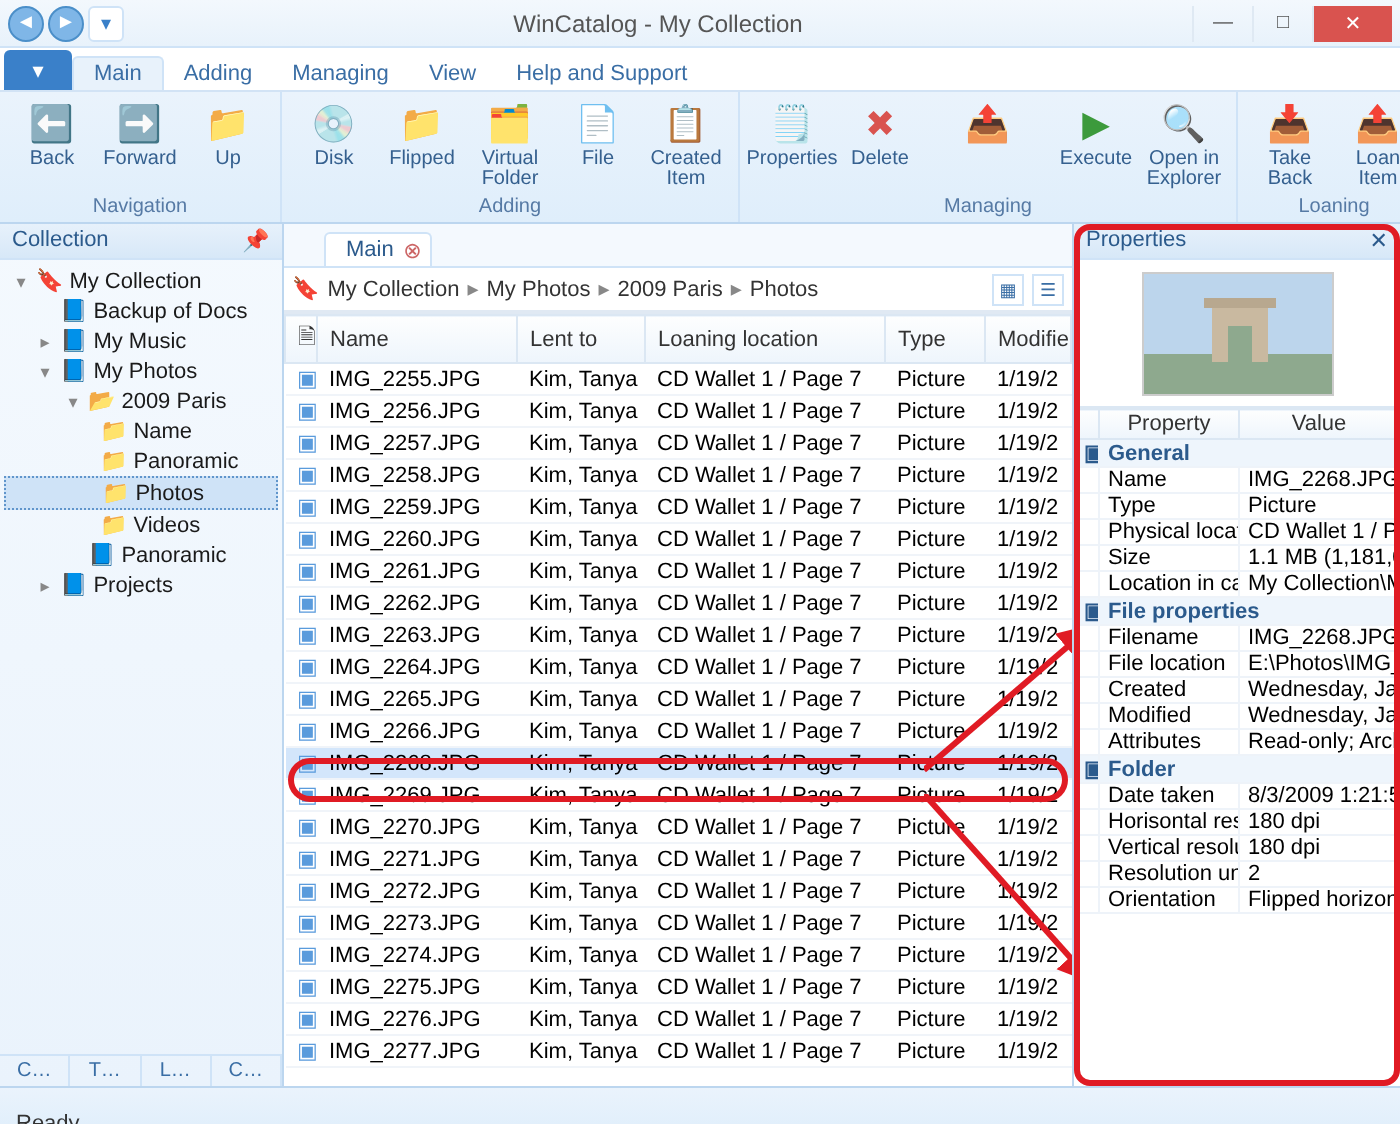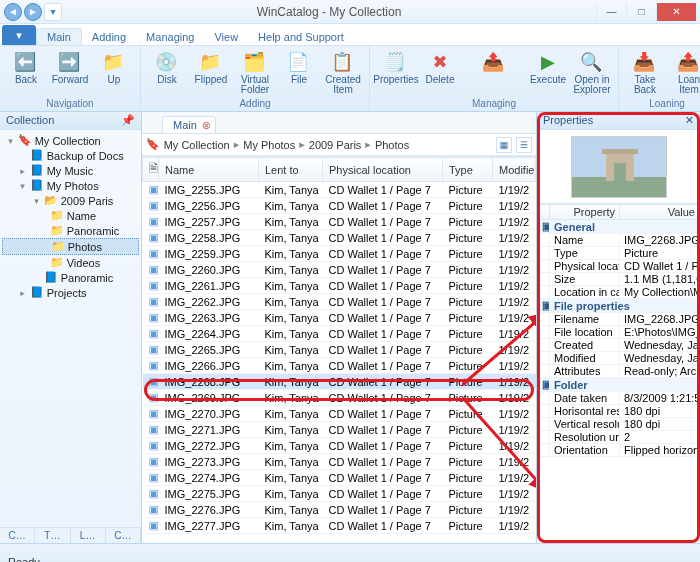--- a/index.html
+++ b/index.html
@@ -51,21 +51,21 @@
   .grid tr.sel td { background: #d3e6fb; }
   .row-ico { color: #5a9bdc; }
   .highlight-row { position: absolute; border: 3px solid #e01b24; border-radius: 14px; pointer-events: none; }
   
   .props { width: 164px; border-left: 1px solid #bcd6ef; display: flex; flex-direction: column; font-size: 11px; position: relative; }
   .outline-props { position: absolute; inset: 0; border: 3px solid #e01b24; border-radius: 8px; pointer-events: none; }
   .thumb { height: 74px; display: flex; align-items: center; justify-content: center; border-bottom: 1px solid #dbe7f3; }
   .thumb svg { border: 1px solid #ccc; }
   .pgrid { flex: 1; overflow: hidden; }
   .pgrid table { border-collapse: collapse; width: 100%; table-layout: fixed; }
-  .pgrid th { background: linear-gradient(#fdfefe,#eef5fc); border: 1px solid #dbe7f3; padding: 1px 4px; text-align: right; font-weight: normal; color: #333; }
+  .pgrid th { background: linear-gradient(#fdfefe,#eef5fc); border: 1px solid #dbe7f3; padding: 1px 4px; text-align: center; font-weight: normal; color: #333; }
   .pgrid td { border: 1px solid #eef3f9; padding: 0 4px; white-space: nowrap; overflow: hidden; }
   .pgrid .cat td { background: #eef5fc; color: #2b5a8c; font-weight: bold; }
   .pgrid .ex { width: 12px; text-align: center; color: #567aa5; }
   .statusbar { height: 20px; background: linear-gradient(#eaf3fc,#dfeefb); border-top: 1px solid #bcd6ef; padding: 12px 8px; color: #333; }
   .arrow { position: absolute; pointer-events: none; }
 </style>
 </head>
 <body>
 
 <div class="titlebar">
@@ -272,21 +272,21 @@
             <col style="width:64px">
             <col style="width:120px">
             <col style="width:50px">
             <col>
           </colgroup>
         <thead>
             <tr>
           <th>🗎</th>
           <th>Name</th>
           <th>Lent to</th>
-          <th>Physical location</th>
+          <th>Loaning location</th>
           <th>Type</th>
           <th>Modifie</th>
         </tr>
           </thead>
         <tbody id="grid-body">
             <tr>
               <td class="row-ico">▣</td>
     <td>IMG_2255.JPG</td>
     <td>Kim, Tanya</td>
     <td>CD Wallet 1 / Page 7</td>

